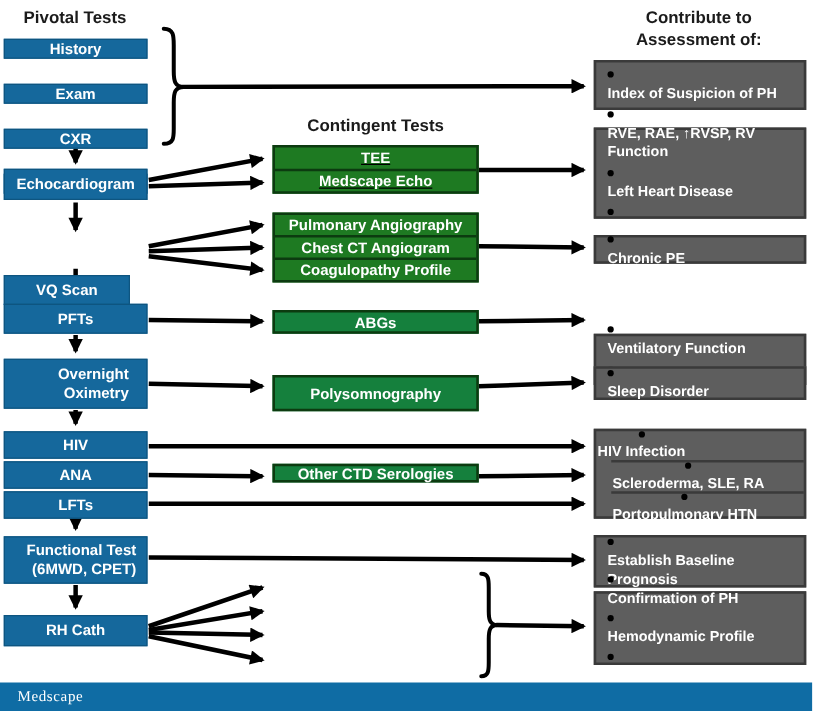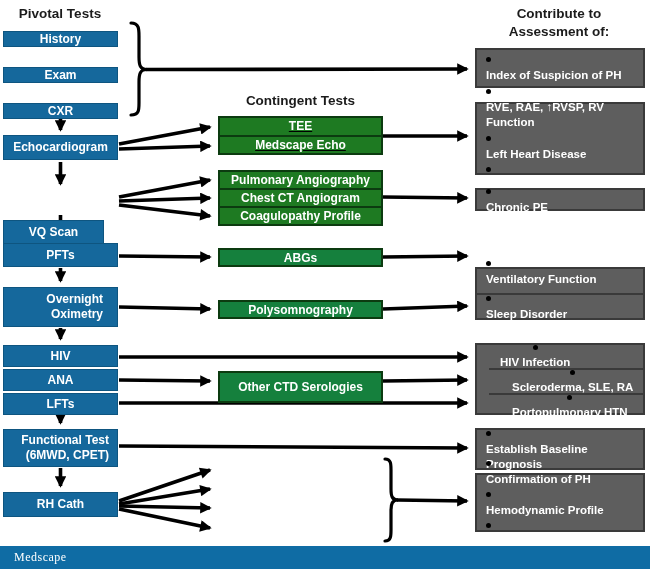--- a/index.html
+++ b/index.html
@@ -26,21 +26,21 @@
   .gstack .seg { flex:1; display:flex; align-items:center; justify-content:center; color:#fff;
                  font-weight:700; font-size:12px; }
   .gstack .seg + .seg { border-top:2px solid #0C3B10; }
 
   
   .grayb { position:absolute; background:#5E5E5E; border:2px solid #3A3A3A; color:#fff;
            font-weight:700; font-size:11.5px; display:flex; flex-direction:column;
            justify-content:center; padding:3px 4px 3px 9px; box-sizing:border-box; line-height:1.32; }
   .graystack { position:absolute; display:flex; flex-direction:column; background:#5E5E5E;
                border:2px solid #3A3A3A; box-sizing:border-box; }
-  .graystack .gseg { flex:1; display:flex; align-items:center; padding:0 4px 0 23px; color:#fff;
+  .graystack .gseg { flex:1; display:flex; align-items:center; padding:0 4px 0 1px; color:#fff;
                      font-weight:700; font-size:11.5px; }
   .graystack .gseg + .gseg { border-top:2px solid #3A3A3A;margin-left:12px; }
 
   .brow { display:flex; align-items:flex-start; gap:6px;flex-direction:column; }
   .dot  { width:5px; height:5px; border-radius:50%; background:#000; flex:0 0 auto; margin-top:5px; }
 
   .arrows { position:absolute; left:0; top:0; }
 
   .footer { position:absolute; left:0; top:546px; width:650px; height:23px; background:#0F6CA4;
             display:flex; align-items:center; }
@@ -130,22 +130,22 @@
   <div class="gstack" style="left:218px; top:116px; width:165px; height:39px;text-decoration:underline;">
     <div class="seg">TEE</div>
     <div class="seg">Medscape Echo</div>
   </div>
   <div class="gstack" style="left:218px; top:170px; width:165px; height:56px;">
     <div class="seg">Pulmonary Angiography</div>
     <div class="seg">Chest CT Angiogram</div>
     <div class="seg">Coagulopathy Profile</div>
   </div>
   <div class="gbox" style="left:218px; top:248px; width:165px; height:19px;">ABGs</div>
-  <div class="gbox" style="left:218px; top:300px; width:165px; height:19px;">Polysomnography</div>
-  <div class="gbox" style="left:218px; top:371px; width:165px; height:32px;">Other CTD Serologies</div>
+  <div class="gbox" style="left:218px; top:300px; width:165px; height:29px;">Polysomnography</div>
+  <div class="gbox" style="left:218px; top:371px; width:165px; height:15px;">Other CTD Serologies</div>
 
   <div class="grayb" style="left:475px; top:48px; width:170px; height:40px;">
     <div class="brow">
       <span class="dot"></span>
       <span>Index of Suspicion of PH</span>
     </div>
   </div>
 
   <div class="grayb" style="left:475px; top:102px; width:170px; height:73px;">
     <div class="brow">

